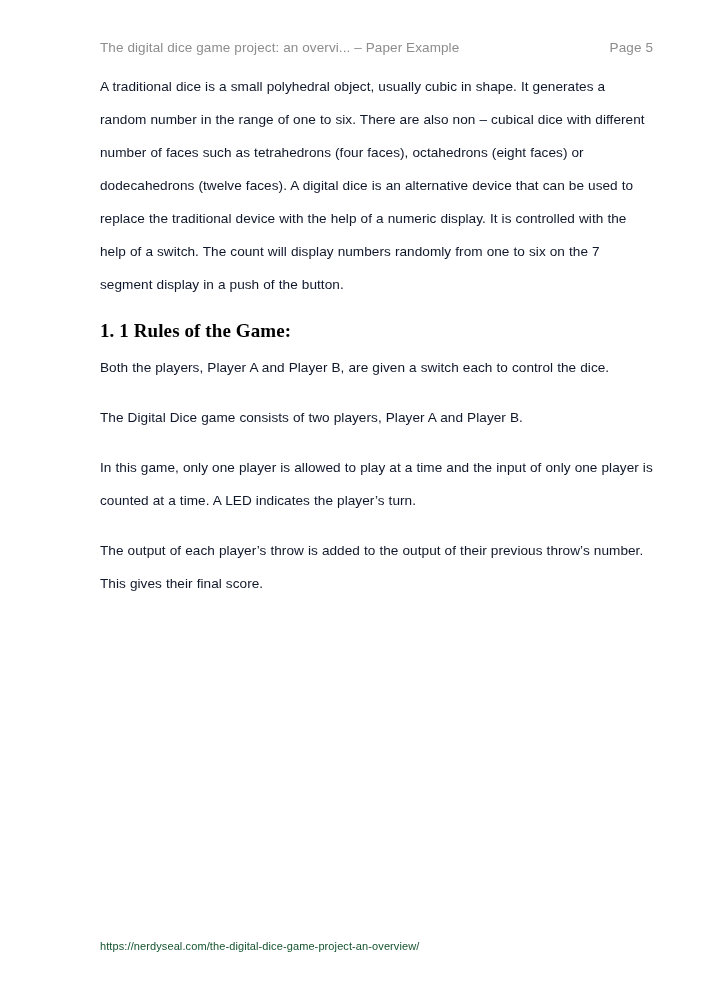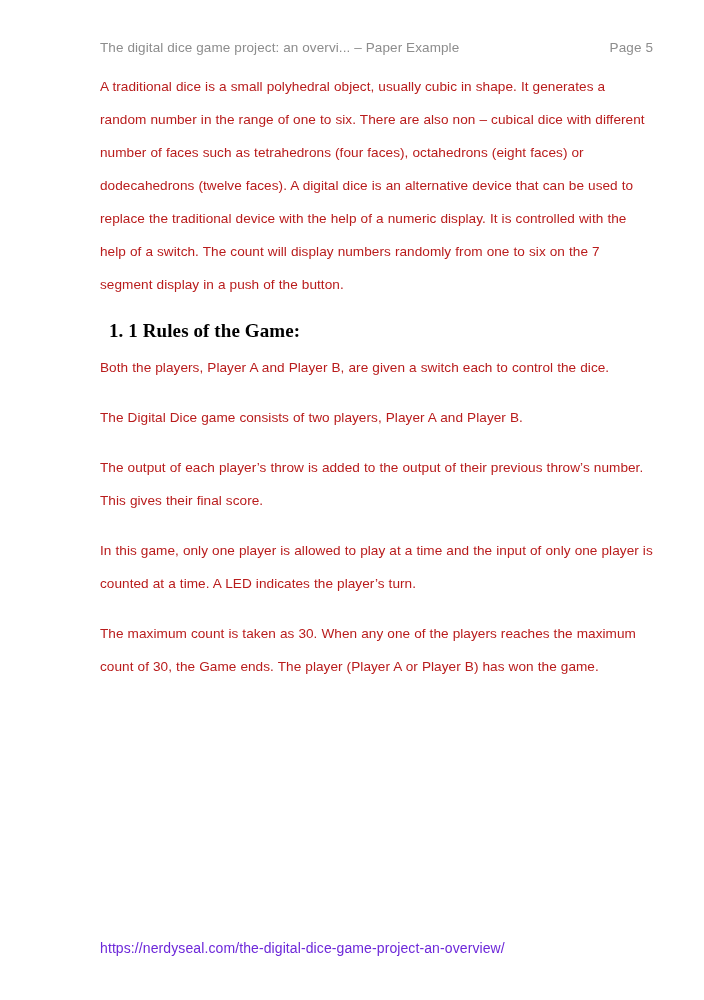--- a/index.html
+++ b/index.html
@@ -47,44 +47,44 @@
   .content {
     position: absolute;
     top: 70px;
     left: 100px;
     width: 553px;
   }
   p.body-par {
     margin: 0 0 17px 0;
     font-size: 13.6px;
     line-height: 33px;
-    color: #b91c1c;
+    color: #0f172a;
     text-align: left;
     letter-spacing: 0.05px;
     word-spacing: 0.2px;
   }
   p.body-par.tight {
     margin-bottom: 0;
   }
   h2.section-heading {
     font-family: "Liberation Serif", serif;
     font-weight: bold;
     font-size: 19px;
     line-height: 26px;
     color: #000000;
-    margin: 15px 0 7px 9px;
+    margin: 15px 0 7px 0;
     letter-spacing: 0.1px;
   }
   .footer-url {
     position: absolute;
     top: 940px;
     left: 100px;
     width: 553px;
-    font-size: 14px;
-    color: #6d28d9;
+    font-size: 11px;
+    color: #14532d;
     letter-spacing: 0.1px;
     white-space: nowrap;
   }
 </style>
 </head>
 <body>
 
 <div class="page">
 
   <div class="running-head">
@@ -95,24 +95,23 @@
   <div class="content">
 
     <p class="body-par">A traditional dice is a small polyhedral object, usually cubic in shape. It generates a random number in the range of one to six. There are also non – cubical dice with different number of faces such as tetrahedrons (four faces), octahedrons (eight faces) or dodecahedrons (twelve faces). A digital dice is an alternative device that can be used to replace the traditional device with the help of a numeric display. It is controlled with the help of a switch. The count will display numbers randomly from one to six on the 7 segment display in a push of the button.</p>
 
     <h2 class="section-heading">1. 1 Rules of the Game:</h2>
 
     <p class="body-par">Both the players, Player A and Player B, are given a switch each to control the dice.</p>
 
     <p class="body-par">The Digital Dice game consists of two players, Player A and Player B.</p>
 
+    <p class="body-par">In this game, only one player is allowed to play at a time and the input of only one player is counted at a time. A LED indicates the player’s turn.</p>
+
     <p class="body-par">The output of each player’s throw is added to the output of their previous throw’s number. This gives their final score.</p>
 
-    <p class="body-par">In this game, only one player is allowed to play at a time and the input of only one player is counted at a time. A LED indicates the player’s turn.</p>
-
-    <p class="body-par">The maximum count is taken as 30. When any one of the players reaches the maximum count of 30, the Game ends. The player (Player A or Player B) has won the game.</p>
 
 
   </div>
 
   <div class="footer-url">https://nerdyseal.com/the-digital-dice-game-project-an-overview/</div>
 
 </div>
 
 </body></html>

